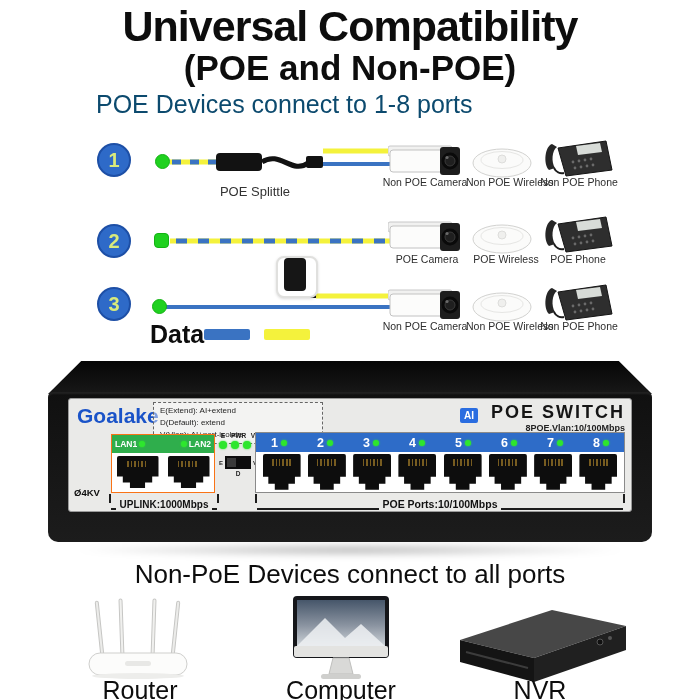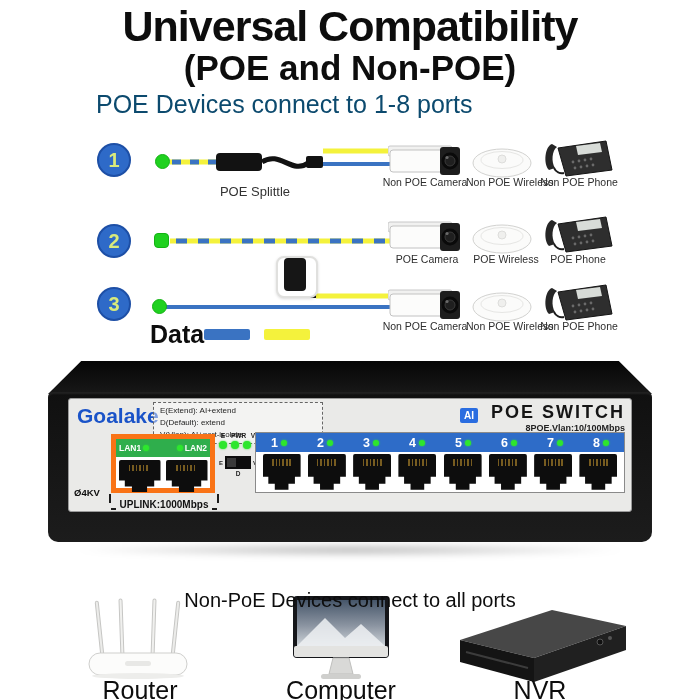--- a/index.html
+++ b/index.html
@@ -53,21 +53,21 @@
           border:1.5px dashed #666;background:rgba(255,255,255,.45);
           font-size:8px;font-weight:400;color:#1c1c1c;line-height:1.5;}
   .right-head{position:absolute;right:6px;top:3px;display:flex;flex-direction:column;align-items:flex-end;}
   .model-row{display:flex;align-items:flex-end;gap:13px;}
   .ai-badge{display:flex;align-items:center;justify-content:center;width:18px;height:15px;
             background:#2a6de0;color:#fff;font-size:10px;font-weight:700;border-radius:2px;}
   .model{font-size:18px;font-weight:700;letter-spacing:2px;color:#151515;}
   .spec{font-size:9px;font-weight:700;color:#222;line-height:1.25;text-align:right;}
 
   .uplink-box{position:absolute;left:42px;top:35px;width:104px;height:59px;background:#fff;
-              border:5px solid #f97316;box-sizing:border-box;}
+              border:1px solid #f97316;box-sizing:border-box;}
   .uplink-head{height:18px;background:#2fae4c;display:flex;align-items:center;justify-content:space-between;
                padding:0 3px;color:#fff;font-size:8.5px;font-weight:700;}
   .head-grp{display:flex;align-items:center;gap:2px;}
   .led{border-radius:50%;background:#2ee62e;box-shadow:0 0 2px #2ee62e;}
   .led.s6{width:6px;height:6px;} .led.s8{width:8px;height:8px;}
   .uplink-ports{display:flex;justify-content:space-around;padding-top:3px;}
 
   .rj45{background:#0d0d0d;position:relative;border-radius:2px;
         clip-path:polygon(0% 0%,100% 0%,100% 60%,85% 60%,85% 78%,68% 78%,68% 94%,32% 94%,32% 78%,15% 78%,15% 60%,0% 60%);}
   .rj45::before{content:"";position:absolute;left:25%;right:25%;top:14%;height:18%;
@@ -96,21 +96,21 @@
   .dip-d{text-align:center;width:100%;margin-top:1px;font-size:6.5px;}
 
   .poe-box{position:absolute;left:186px;top:33px;width:370px;height:61px;background:#fff;
            border:1px solid #8a8a8a;box-sizing:border-box;}
   .poe-head{height:19px;background:#2e6cc8;display:flex;}
   .slot{flex:1;display:flex;align-items:center;justify-content:center;gap:3px;
         color:#fff;font-size:12.5px;font-weight:700;}
   .poe-ports{display:flex;justify-content:space-around;padding:2px 3px 0;}
 
   
-  .footer-heading{top:589px;left:0;width:100%;text-align:center;font-size:20px;font-weight:500;color:#0d0d0d;z-index:3;}
+  .footer-heading{top:559px;left:0;width:100%;text-align:center;font-size:26px;font-weight:500;color:#0d0d0d;z-index:3;}
   .foot-label{font-size:25px;font-weight:500;color:#0d0d0d;text-align:center;z-index:3;}
 </style>
 </head>
 <body>
 
 <div class="canvas">
 
   <div class="abs subtitle">(POE and Non-POE)</div>
   <div class="abs title">Universal Compatibility</div>
   <div class="abs poe-heading">POE Devices connect to 1-8 ports</div>
@@ -368,20 +368,27 @@
         <div class="poe-ports">
           <div class="rj45 poe"></div>
           <div class="rj45 poe"></div>
           <div class="rj45 poe"></div>
           <div class="rj45 poe"></div>
           <div class="rj45 poe"></div>
           <div class="rj45 poe"></div>
           <div class="rj45 poe"></div>
           <div class="rj45 poe"></div>
         </div>
+      </div>
+      <div class="poe-bracket bracket">
+        <span class="bk-tick"></span>
+          <span class="bk-line"></span>
+        <span class="bk-text">POE Ports:10/100Mbps</span>
+        <span class="bk-line"></span>
+          <span class="bk-tick"></span>
       </div>
     </div>
   </div>
   <div class="abs sw-shadow"></div>
 
   <div class="abs footer-heading">Non-PoE Devices connect to all ports</div>
 
   <div class="abs dev" style="left:85px;top:597px;">
     <svg width="106" height="84" viewBox="0 0 106 84">
       <rect x="16" y="4" width="3" height="56" rx="1.5" fill="#ececea" stroke="#c6c6c4" transform="rotate(-6 17 60)"></rect>

